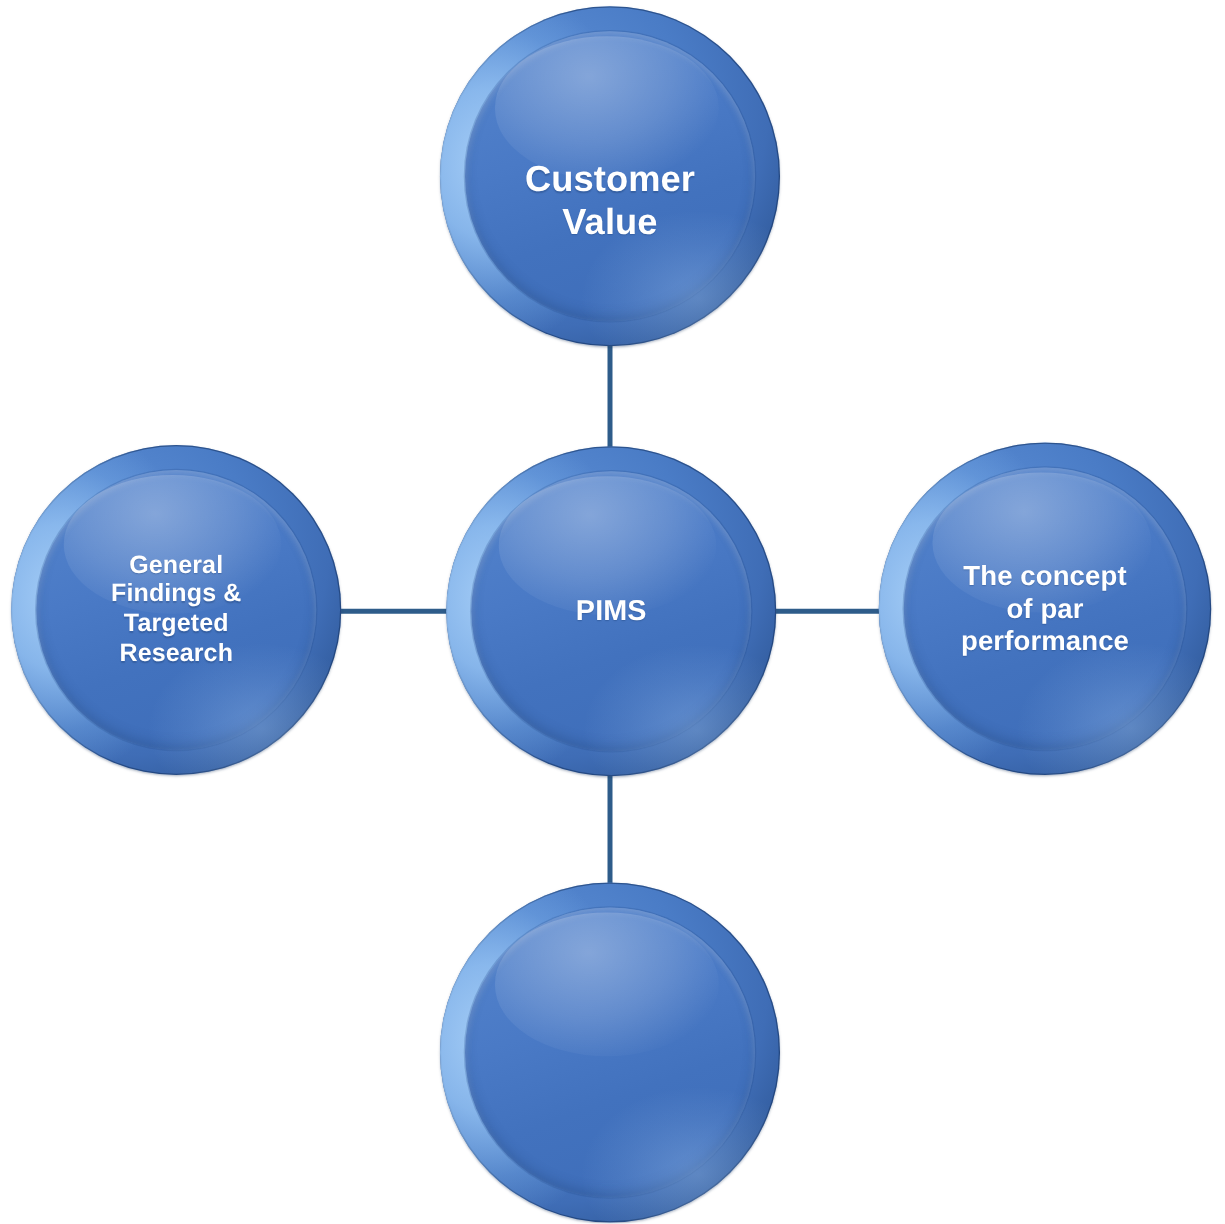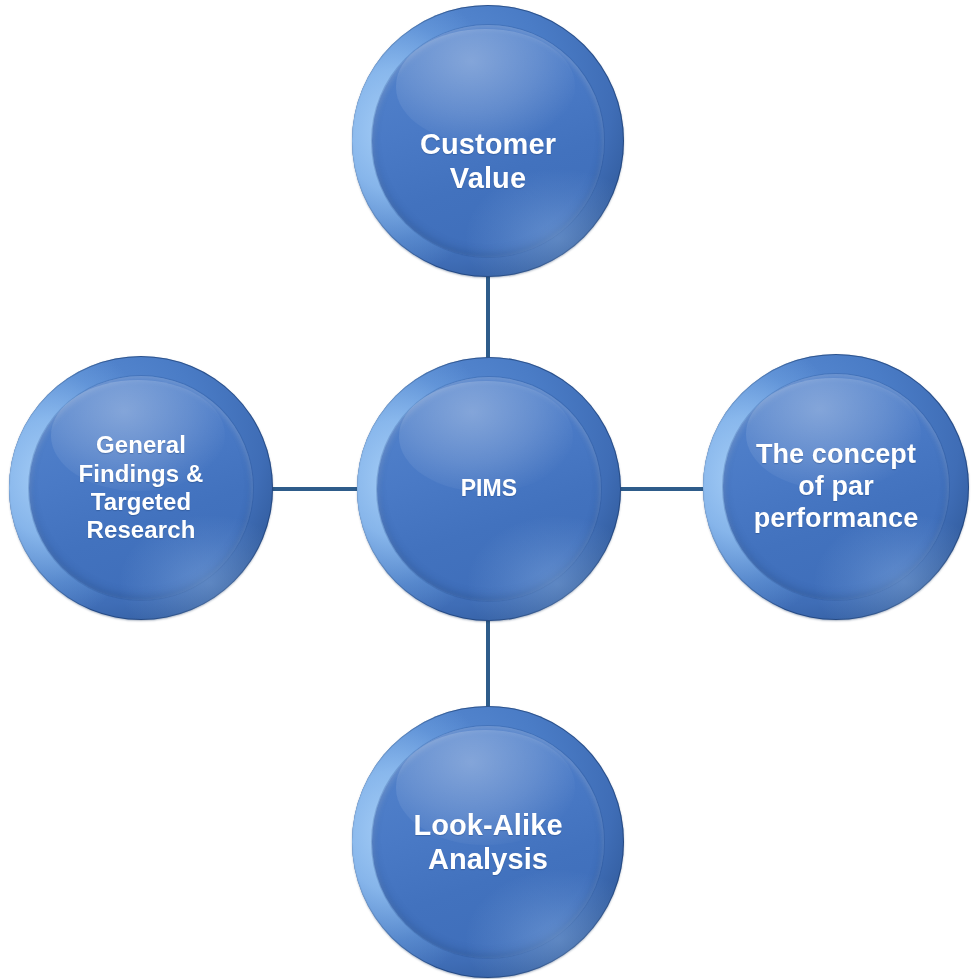--- a/index.html
+++ b/index.html
@@ -121,23 +121,23 @@
   .label.regular { font-weight: 600; }
 
   
   #node-top    { left: 352px; top:   5px;  width: 272px; height: 272px; }
   #node-left   { left:   9px; top: 356px;  width: 264px; height: 264px; }
   #node-center { left: 357px; top: 357px;  width: 264px; height: 264px; }
   #node-right  { left: 703px; top: 354px;  width: 266px; height: 266px; }
   #node-bottom { left: 352px; top: 706px;  width: 272px; height: 272px; }
 
   #node-top    .label { font-size: 29px; margin-top: 40px; }
-  #node-left   .label { font-size: 24px; }
+  #node-left   .label { font-size: 20px; }
   #node-center .label { font-size: 23px; }
-  #node-right  .label { font-size: 27px; }
+  #node-right  .label { font-size: 22px; }
   #node-bottom .label { font-size: 29px; }
 
   
   #conn-top    { left: 486px; top: 272px;  width: 4px;   height:  90px; }
   #conn-bottom { left: 486px; top: 616px;  width: 4px;   height:  95px; }
   #conn-left   { left: 266px; top: 487px;  width:  96px; height:   4px; }
   #conn-right  { left: 616px; top: 487px;  width:  92px; height:   4px; }
 </style>
 </head>
 <body>
@@ -190,17 +190,15 @@
 of par
 performance</div>
   </div>
 
   <div id="node-bottom" class="node">
     <div class="rim"></div>
     <div class="bevel"></div>
     <div class="face"></div>
     <div class="sheen"></div>
     <div class="underglow"></div>
-    <div class="label bold">Look-Alike
-Analysis</div>
   </div>
 
 </div>
 
 </body></html>

